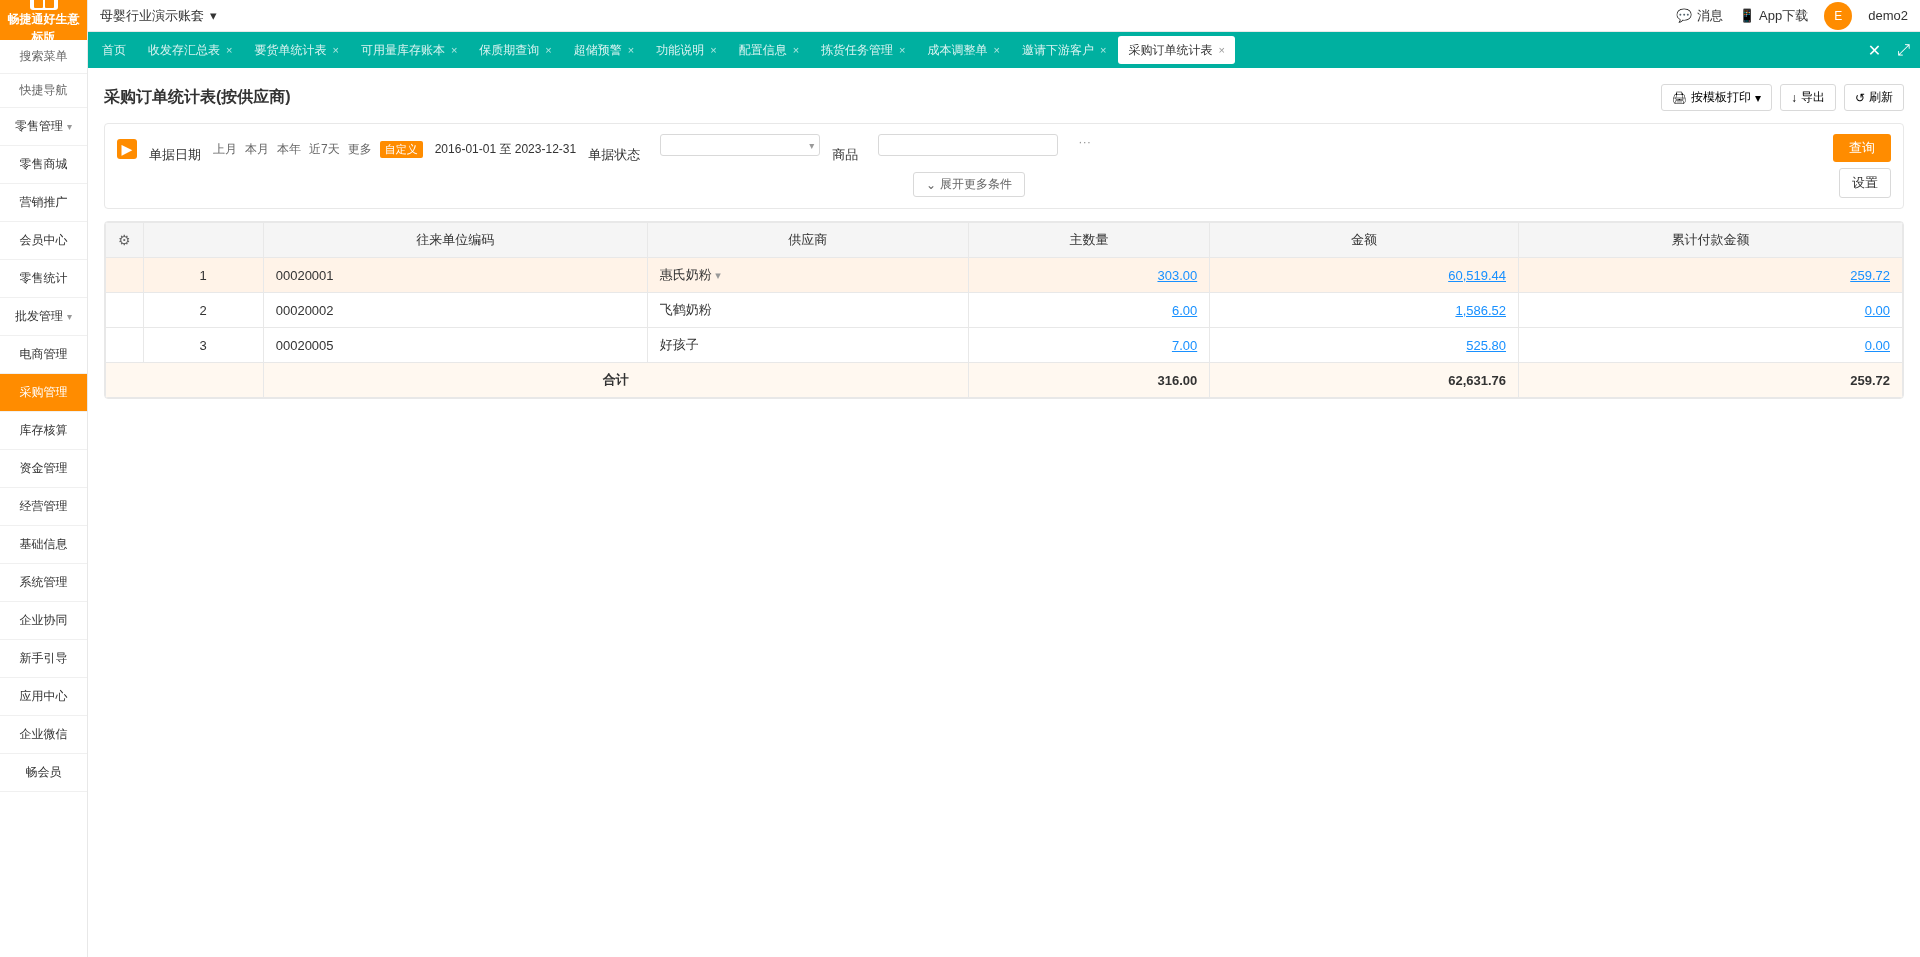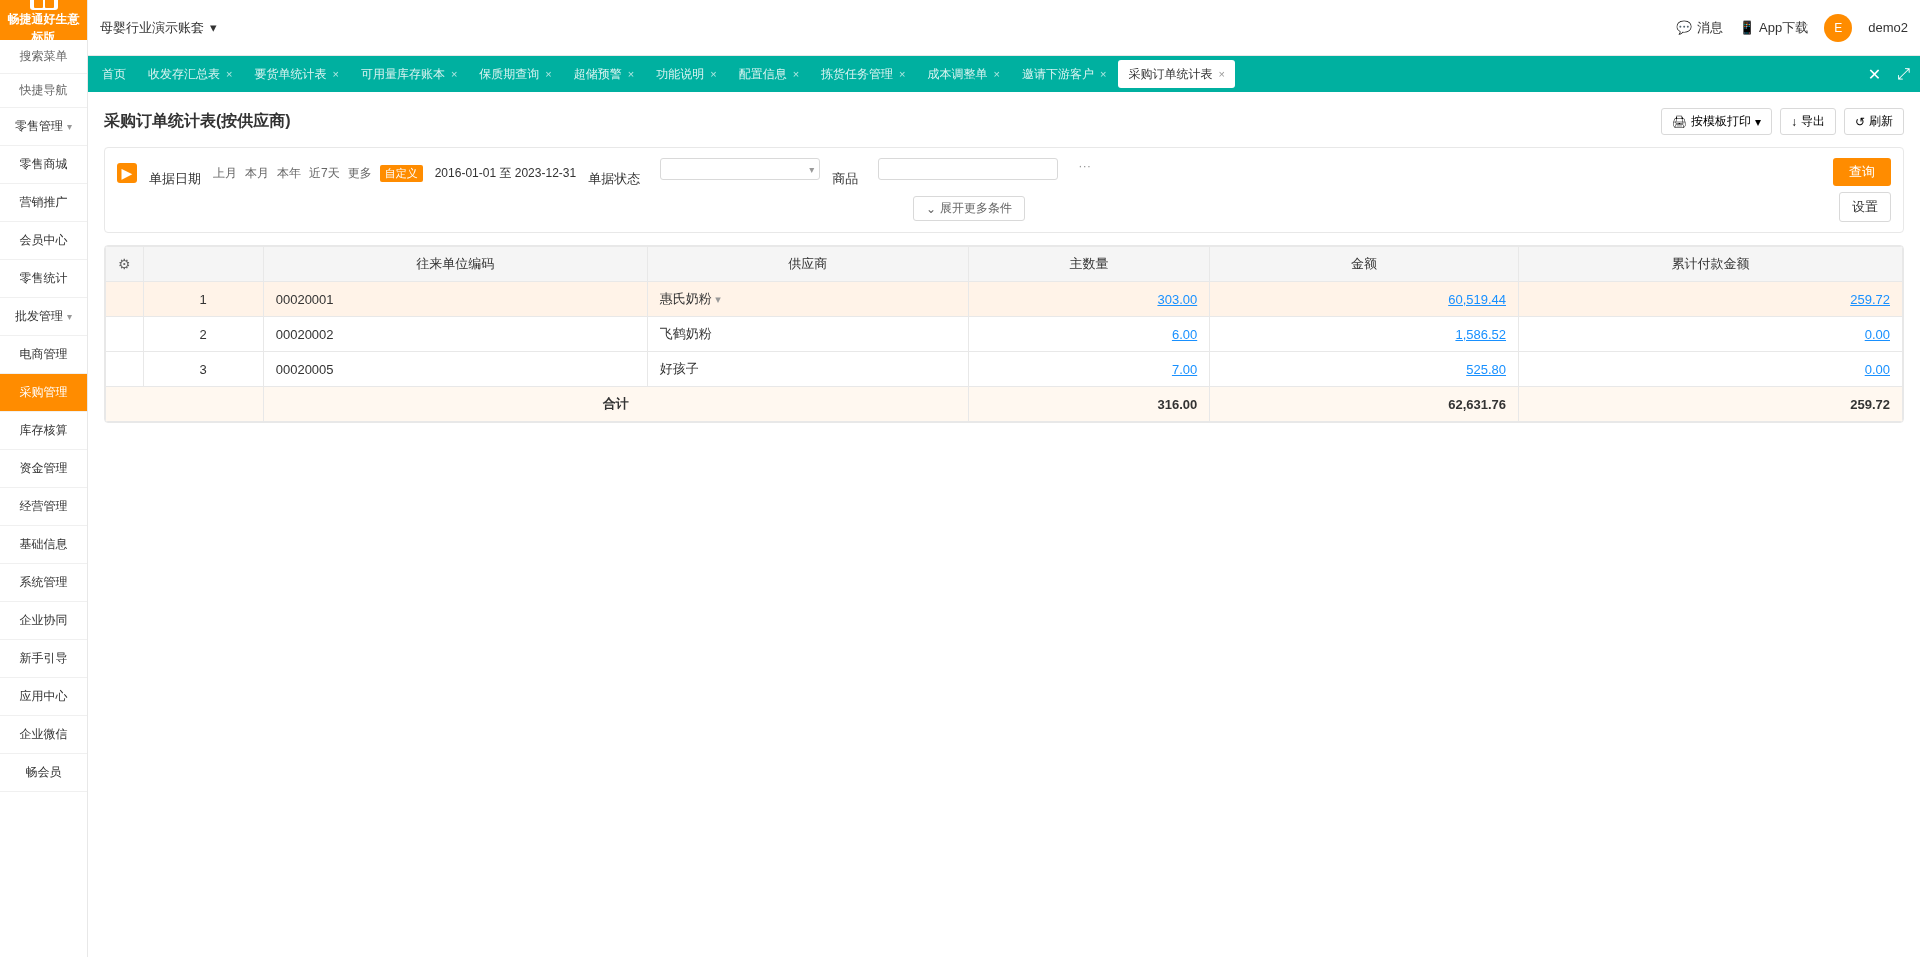--- a/index.html
+++ b/index.html
@@ -82,21 +82,21 @@
     
     .main {
       flex: 1;
       display: flex;
       flex-direction: column;
       overflow: hidden;
     }
 
     
     .top-header {
-      height: 56px;
+      height: 32px;
       background: #fff;
       display: flex;
       align-items: center;
       justify-content: space-between;
       padding: 0 12px;
       border-bottom: 1px solid #e8e8e8;
       flex-shrink: 0;
     }
     .top-header-left {
       display: flex;

